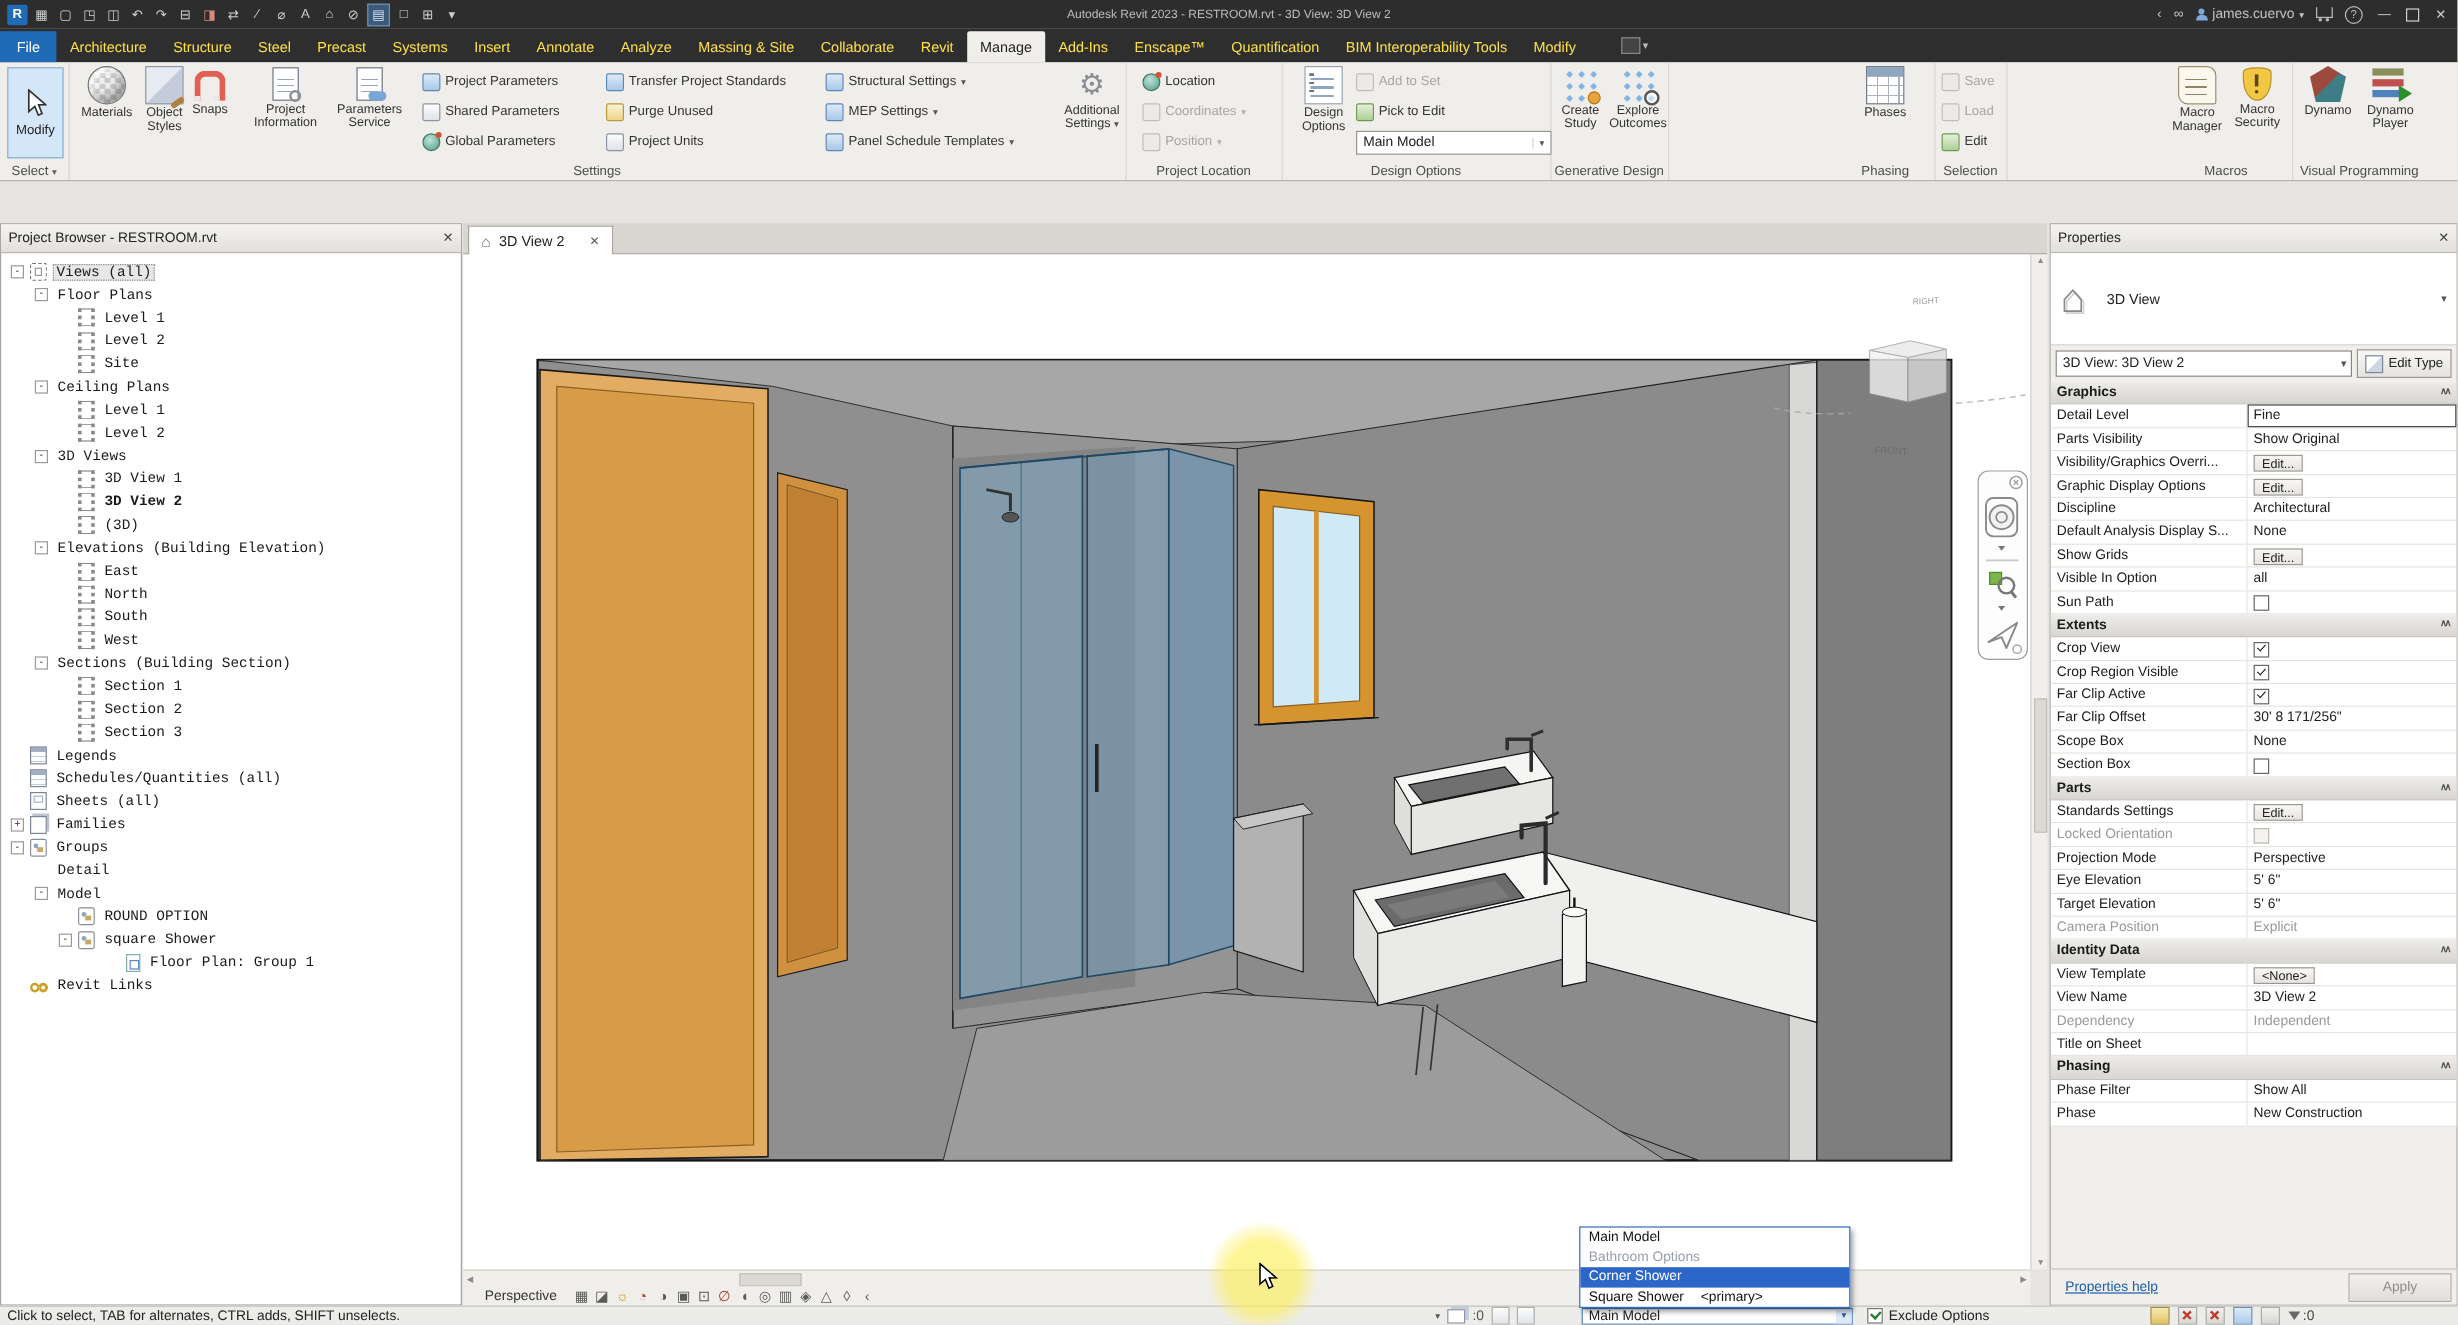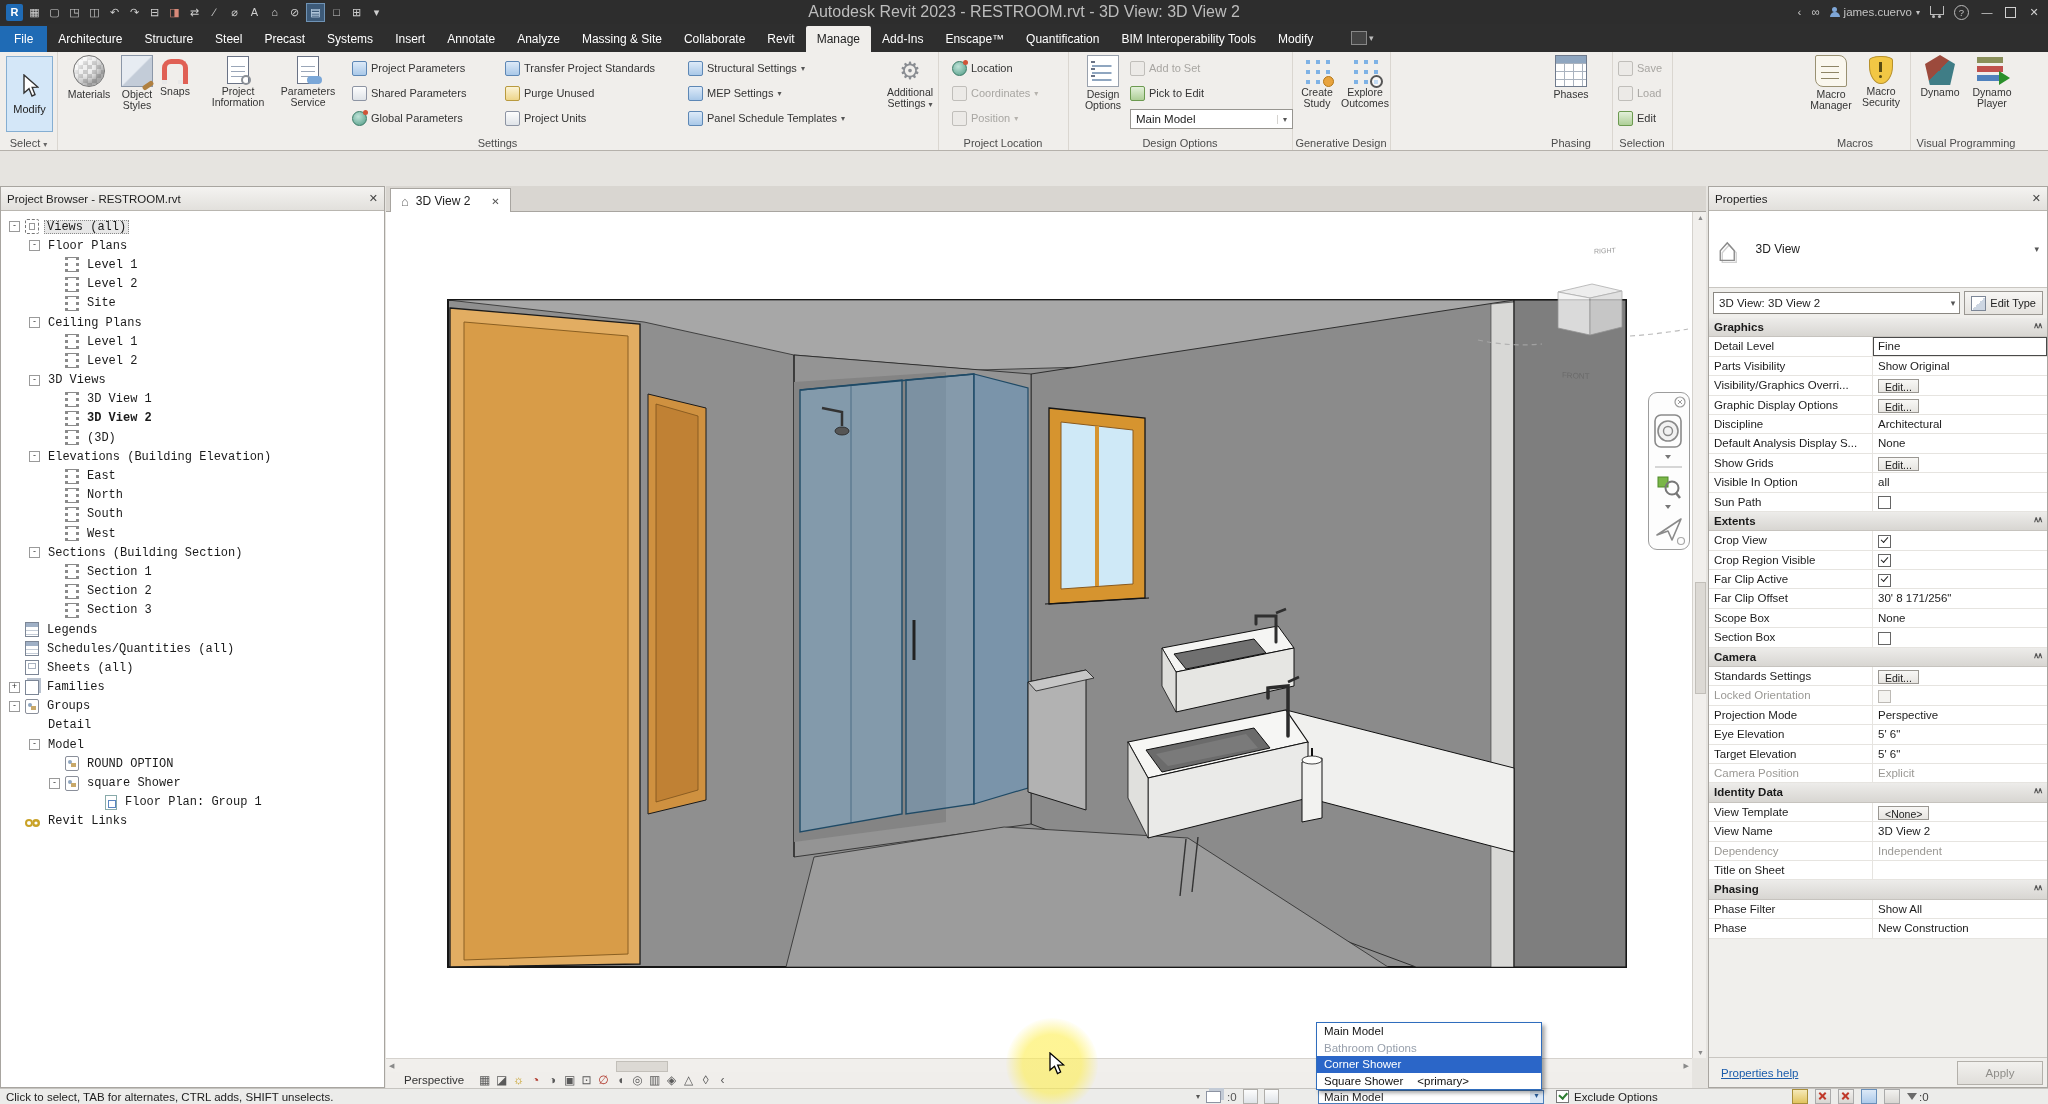--- a/index.html
+++ b/index.html
@@ -7,34 +7,34 @@
   #app{position:absolute;inset:0;}
   
   #titlebar{position:absolute;left:0;top:0;width:2048px;height:24px;background:#2d2d2d;
     display:flex;align-items:center;color:#c9c9c9;}
   .qat{display:flex;align-items:center;gap:3px;padding-left:6px;}
   .qi{width:17px;height:17px;display:flex;align-items:center;justify-content:center;
     font-size:11px;color:#cfcfcf;flex:none;}
   .qi.logo{background:#1f6bb5;color:#fff;font-weight:bold;border-radius:2px;}
   .qi.cr{color:#d98a7a;}
   .qi.hl{background:#3d5a78;border:1px solid #6f93b5;color:#cfe2f4;}
-  #tb-title{position:absolute;left:50%;transform:translateX(-50%);font-size:16px;color:#bdbdbd;white-space:nowrap;}
+  #tb-title{position:absolute;left:50%;transform:translateX(-50%);font-size:10px;color:#bdbdbd;white-space:nowrap;}
   #tb-right{position:absolute;right:6px;top:0;height:24px;display:flex;align-items:center;gap:10px;font-size:11.5px;color:#c3c3c3;}
   .tb-user{display:flex;align-items:center;gap:4px;}
   .pers{width:10px;height:10px;position:relative;}
   .pers::before{content:"";position:absolute;left:2.5px;top:0;width:5px;height:5px;border-radius:50%;background:#7fa7d8;}
   .pers::after{content:"";position:absolute;left:0;top:5px;width:10px;height:5px;border-radius:5px 5px 0 0;background:#7fa7d8;}
   .cart{width:12px;height:8px;border:1.3px solid #bbb;border-top:none;position:relative;margin-top:-3px;}
   .cart::after{content:"";position:absolute;left:1px;bottom:-4px;width:3px;height:3px;border-radius:50%;background:#bbb;box-shadow:6px 0 0 #bbb;}
   .helpc{width:13px;height:13px;border-radius:50%;border:1px solid #bbb;display:flex;align-items:center;justify-content:center;font-size:9.5px;}
   .winbtn{font-size:11px;color:#cfcfcf;width:16px;text-align:center;}
   .maxbox{width:9px;height:9px;border:1.3px solid #cfcfcf;}
   
   #tabsbar{position:absolute;left:0;top:24px;width:2048px;height:28px;background:#2e2e2e;display:flex;align-items:flex-end;}
-  .rtab{font-size:12px;color:#ffffff;padding:6px 11px 6px 11px;white-space:nowrap;}
+  .rtab{font-size:12px;color:#fde047;padding:6px 11px 6px 11px;white-space:nowrap;}
   .rtab.file{background:#1f6bb5;color:#fff;padding:6px 14px;}
   .rtab.active{background:#f0eeeb;color:#222;border-radius:2px 2px 0 0;}
   .tab-extra{display:flex;align-items:center;gap:2px;margin-left:6px;color:#bbb;font-size:9px;padding-bottom:7px;}
   .tab-extra .bx{width:14px;height:12px;border:1px solid #888;background:#444;display:inline-block;}
   
   #ribbon{position:absolute;left:0;top:52px;width:2048px;height:98px;background:#f0eeeb;border-bottom:1px solid #b5b1ab;}
   .panel{position:absolute;top:0;height:98px;border-right:1px solid #dad6d0;}
   .plabel2{position:absolute;bottom:1px;left:0;right:0;text-align:center;font-size:11px;color:#4c4c4c;white-space:nowrap;}
   .plabel2 .crt{font-size:8px;color:#666;}
   .big{position:absolute;top:3px;display:flex;flex-direction:column;align-items:center;gap:2px;
@@ -925,21 +925,21 @@
         <div class="prow chk0">
           <div class="pl">Section Box</div>
           <div class="pv">
             
             
             <span class="vchk"></span>
           </div>
 
         </div>
         <div class="prow hdr">
-          <div class="pl">Camera</div>
+          <div class="pl">Parts</div>
 
           <span class="hchev">∧∧</span>
         </div>
         <div class="prow b">
           <div class="pl">Standards Settings</div>
           <div class="pv">
 
             <button class="vbtn">Edit...</button>
 
           </div>

